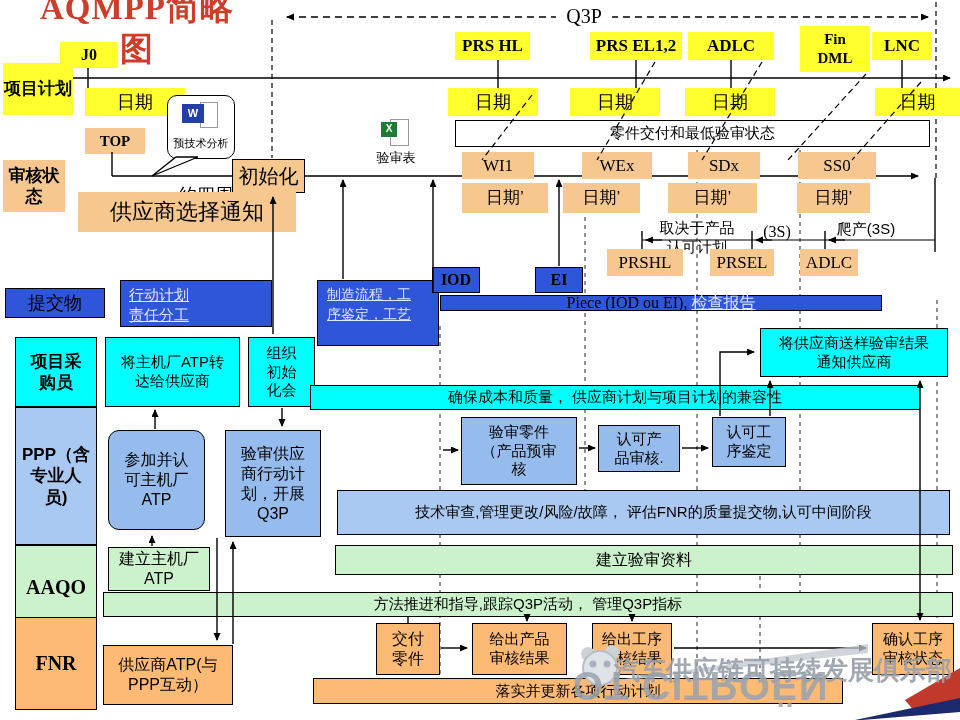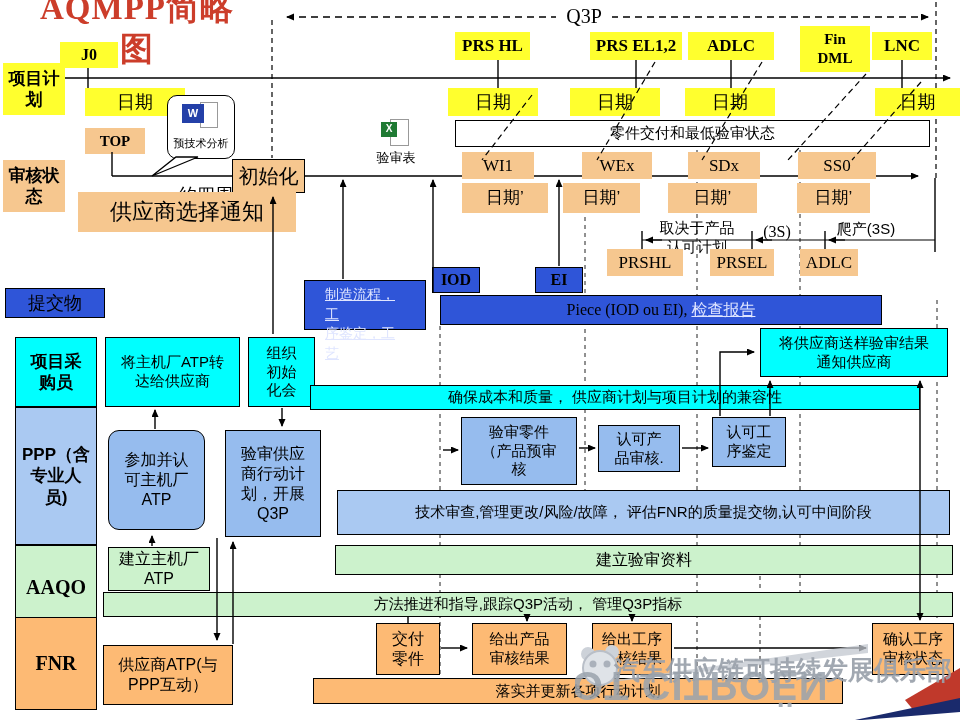--- a/index.html
+++ b/index.html
@@ -58,21 +58,21 @@
   <div class="abs box ctr serif" style="left:556px;top:3px;width:56px;height:27px;background:#fff;font-size:20px;">Q3P</div>
 
   <div class="abs box ctr serif ybox hdr" style="left:60px;top:42px;width:58px;height:26px;font-size:16px;">J0</div>
   <div class="abs box ctr serif ybox hdr" style="left:455px;top:32px;width:75px;height:28px;font-size:17px;">PRS HL</div>
   <div class="abs box ctr serif ybox hdr" style="left:590px;top:32px;width:92px;height:28px;font-size:17px;">PRS EL1,2</div>
   <div class="abs box ctr serif ybox hdr" style="left:688px;top:32px;width:86px;height:28px;font-size:17px;">ADLC</div>
   <div class="abs box ctr serif ybox hdr" style="left:800px;top:26px;width:70px;height:46px;font-size:15px;">Fin
 DML</div>
   <div class="abs box ctr serif ybox hdr" style="left:872px;top:32px;width:60px;height:28px;font-size:17px;">LNC</div>
 
-  <div class="abs box ctr ybox hdr" style="left:3px;top:63px;width:62px;height:52px;font-size:17px;">项目计划</div>
+  <div class="abs box ctr ybox hdr" style="left:3px;top:63px;width:70px;height:52px;font-size:17px;">项目计划</div>
   <div class="abs box ctr obox hdr" style="left:3px;top:160px;width:62px;height:52px;font-size:17px;">审核状态</div>
 
   <div class="abs box ctr ybox" style="left:85px;top:88px;width:100px;height:28px;font-size:18px;">日期</div>
   <div class="abs box ctr ybox" style="left:448px;top:88px;width:90px;height:28px;font-size:18px;">日期</div>
   <div class="abs box ctr ybox" style="left:570px;top:88px;width:90px;height:28px;font-size:18px;">日期</div>
   <div class="abs box ctr ybox" style="left:685px;top:88px;width:90px;height:28px;font-size:18px;">日期</div>
   <div class="abs box ctr ybox" style="left:875px;top:88px;width:85px;height:28px;font-size:18px;">日期</div>
 
   <div class="abs box ctr serif obox hdr" style="left:85px;top:128px;width:60px;height:26px;font-size:15px;">TOP</div>
 
@@ -109,27 +109,31 @@
   <div class="abs box ctr" style="left:645px;top:219px;width:104px;height:38px;font-size:15px;">取决于产品
 认可计划</div>
   <div class="abs box ctr serif" style="left:754px;top:221px;width:46px;height:22px;font-size:16px;">(3S)</div>
   <div class="abs box ctr" style="left:827px;top:218px;width:78px;height:22px;font-size:15px;">爬产(3S)</div>
 
   <div class="abs box ctr serif obox" style="left:607px;top:249px;width:76px;height:27px;font-size:17px;">PRSHL</div>
   <div class="abs box ctr serif obox" style="left:710px;top:249px;width:64px;height:27px;font-size:17px;">PRSEL</div>
   <div class="abs box ctr serif obox" style="left:800px;top:249px;width:58px;height:27px;font-size:17px;">ADLC</div>
 
   <div class="abs box ctr blbox" style="left:5px;top:288px;width:100px;height:30px;font-size:18px;">提交物</div>
-  <div class="abs box blbox" style="left:304px;top:280px;width:122px;height:50px;padding:4px 20px;">
+  <div class="abs box blbox" style="left:120px;top:280px;width:152px;height:47px;padding:4px 8px;">
+    <span class="link" style="font-size:15px;white-space:pre-line;line-height:1.35;">行动计划
+责任分工</span>
+  </div>
+  <div class="abs box blbox" style="left:317px;top:280px;width:122px;height:66px;padding:4px 9px;">
     <span class="link" style="font-size:14px;white-space:pre-line;line-height:1.4;">制造流程，工
 序鉴定，工艺</span>
   </div>
   <div class="abs box ctr serif blbox hdr" style="left:432px;top:267px;width:48px;height:26px;font-size:16px;color:#000;">IOD</div>
   <div class="abs box ctr serif blbox hdr" style="left:535px;top:267px;width:48px;height:26px;font-size:16px;color:#000;">EI</div>
-  <div class="abs box ctr blbox" style="left:440px;top:295px;width:442px;height:30px;">
+  <div class="abs box ctr blbox" style="left:440px;top:295px;width:442px;height:16px;">
     <span class="serif" style="font-size:16px;color:#000;white-space:pre;">Piece (IOD ou EI), </span>
     <span class="link" style="font-size:16px;">检查报告</span>
   </div>
   <div class="abs box ctr cybox" style="left:760px;top:328px;width:188px;height:49px;font-size:15px;">将供应商送样验审结果
 通知供应商</div>
 
   <div class="abs box ctr cybox hdr" style="left:15px;top:337px;width:82px;height:70px;font-size:17px;">项目采
 购员</div>
   <div class="abs box ctr hdr" style="left:15px;top:407px;width:82px;height:138px;font-size:17px;background:#aac9f2;border:1px solid #000;">PPP（含
 专业人

